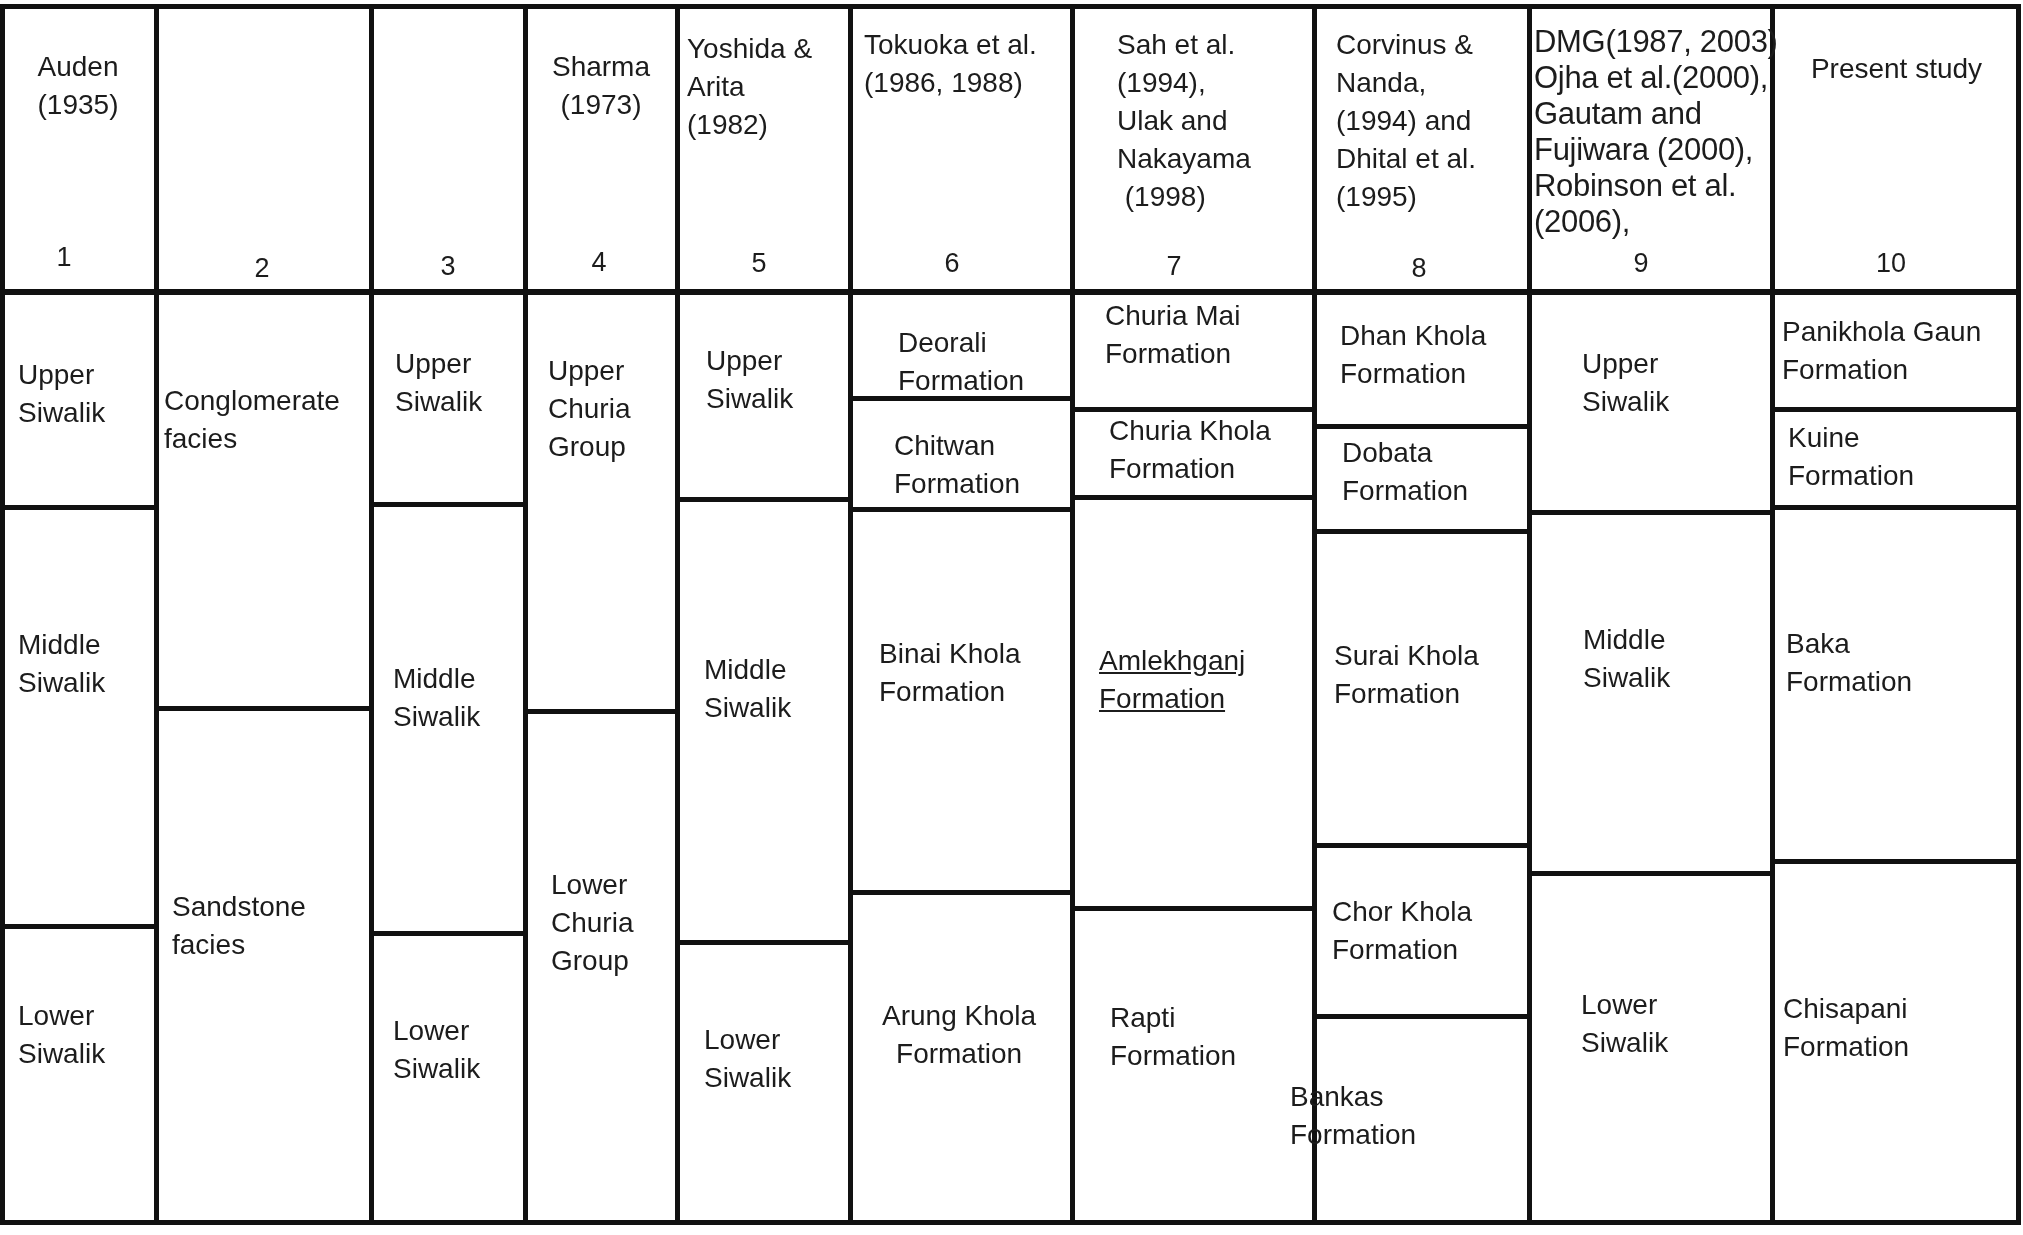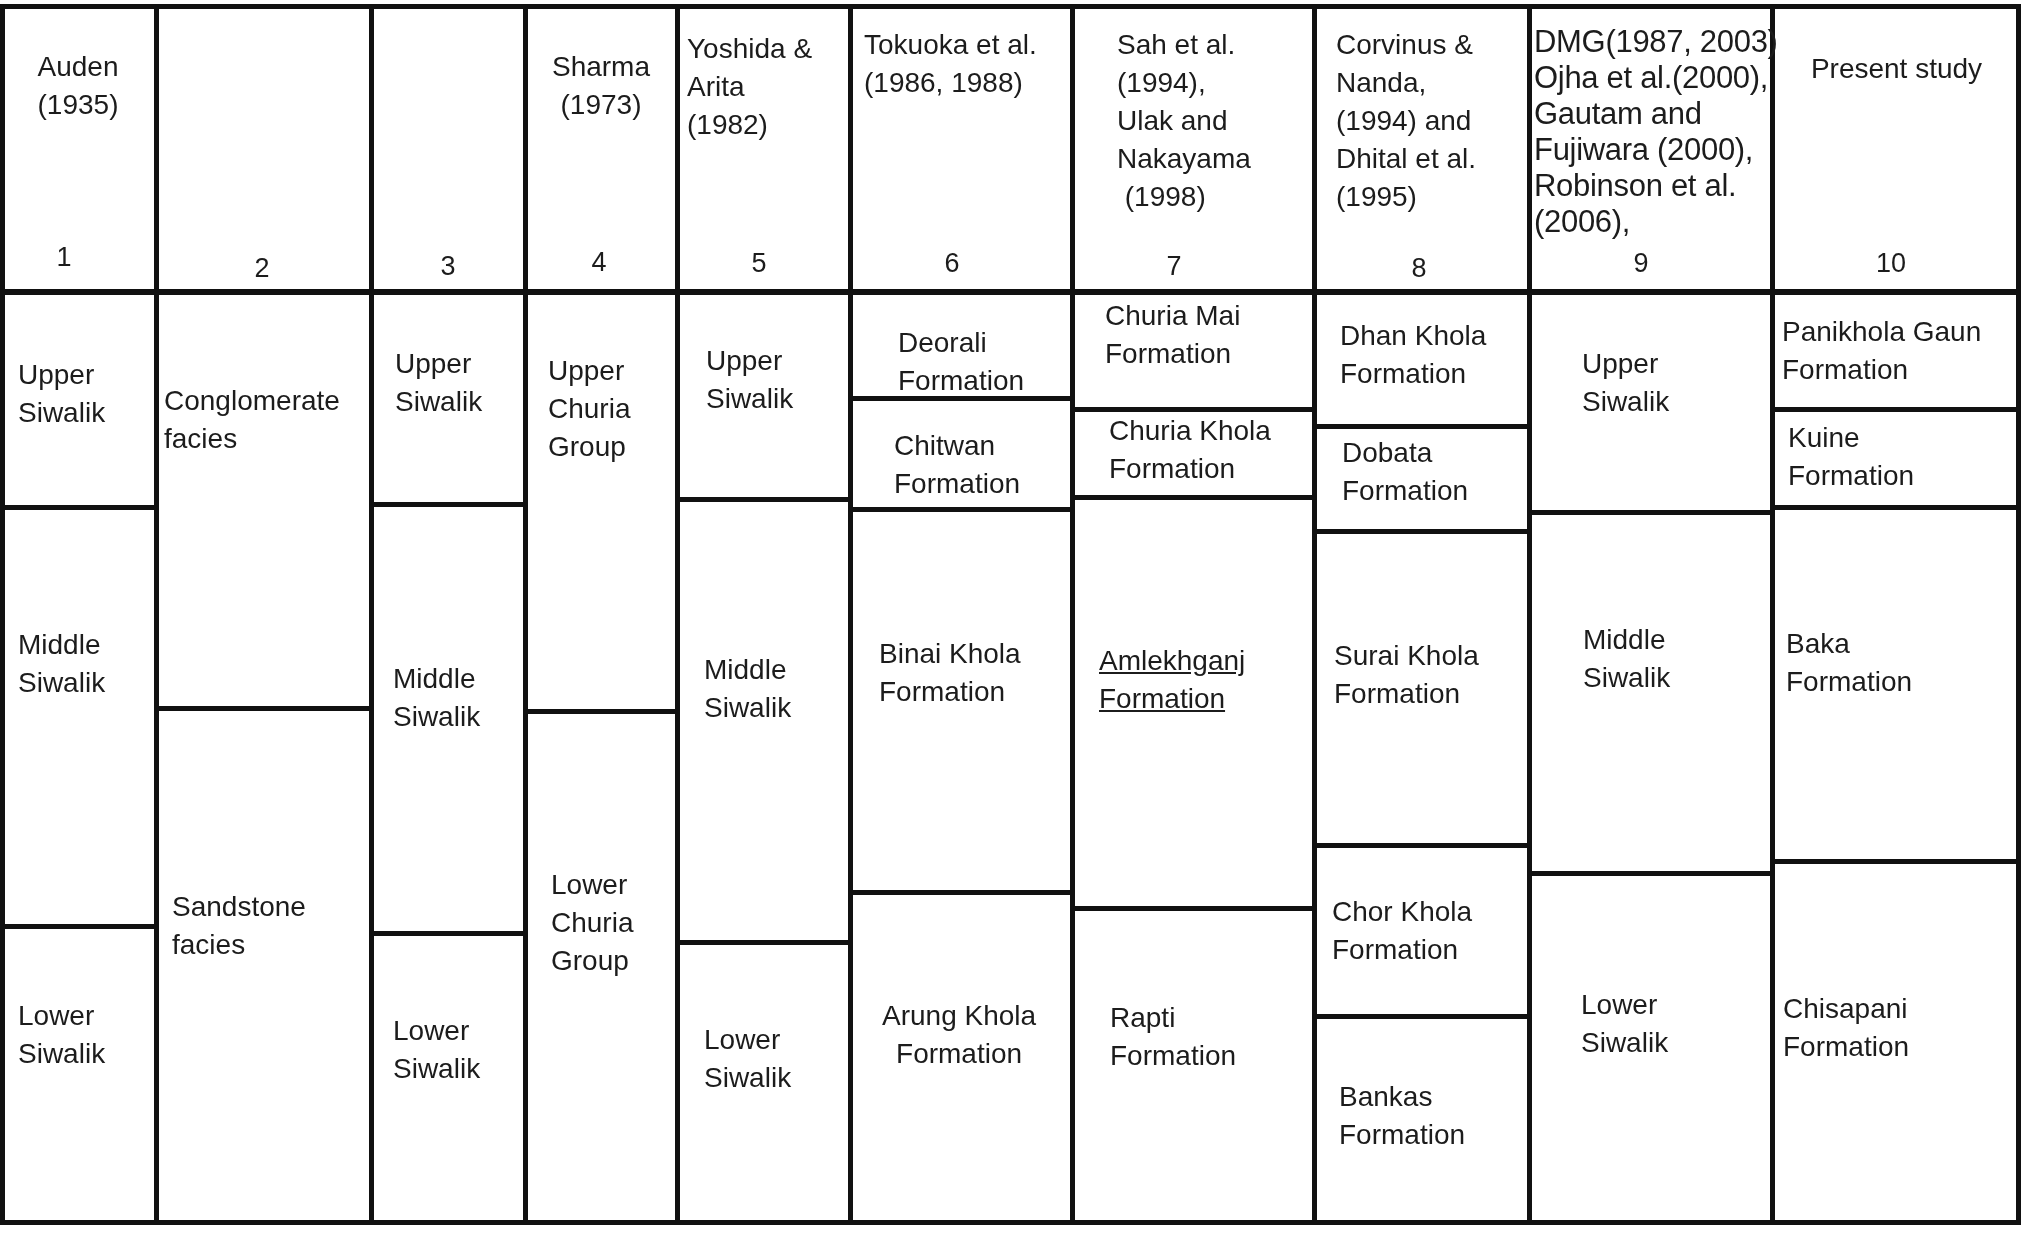--- a/index.html
+++ b/index.html
@@ -119,21 +119,21 @@
     <div class="hline" style="left: 1315px; top: 424px; width: 214px;"></div>
     <div class="txt" style="left: 1342px; top: 434px;">Dobata
 Formation</div>
     <div class="hline" style="left: 1315px; top: 529px; width: 214px;"></div>
     <div class="txt" style="left: 1334px; top: 637px;">Surai Khola
 Formation</div>
     <div class="hline" style="left: 1315px; top: 843px; width: 214px;"></div>
     <div class="txt" style="left: 1332px; top: 893px;">Chor Khola
 Formation</div>
     <div class="hline" style="left: 1315px; top: 1014px; width: 214px;"></div>
-    <div class="txt" style="left: 1339px; top: 1078px;">Bankas
+    <div class="txt" style="left: 1290px; top: 1078px;">Bankas
 Formation</div>
     <div class="txt small" style="top: 24px; left: 1534px;">DMG(1987, 2003)
 Ojha et al.(2000),
 Gautam and
 Fujiwara (2000),
 Robinson et al.
 (2006),</div>
     <div class="num" style="left: 1611px; top: 248px;">9</div>
     <div class="txt" style="left: 1582px; top: 345px;">Upper
 Siwalik</div>

